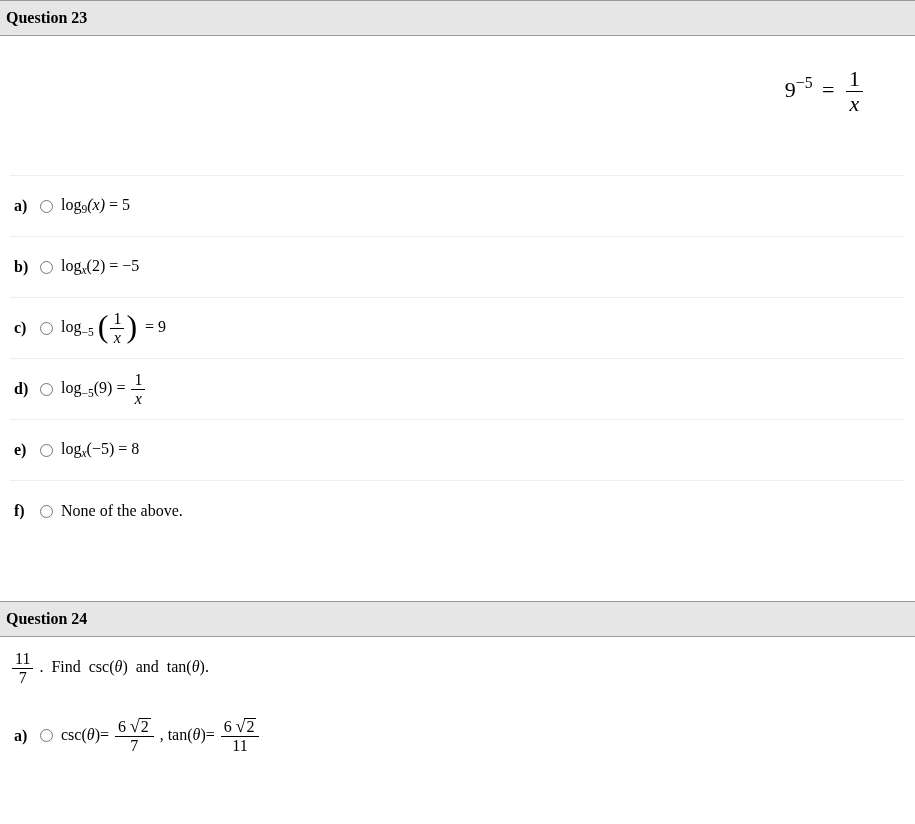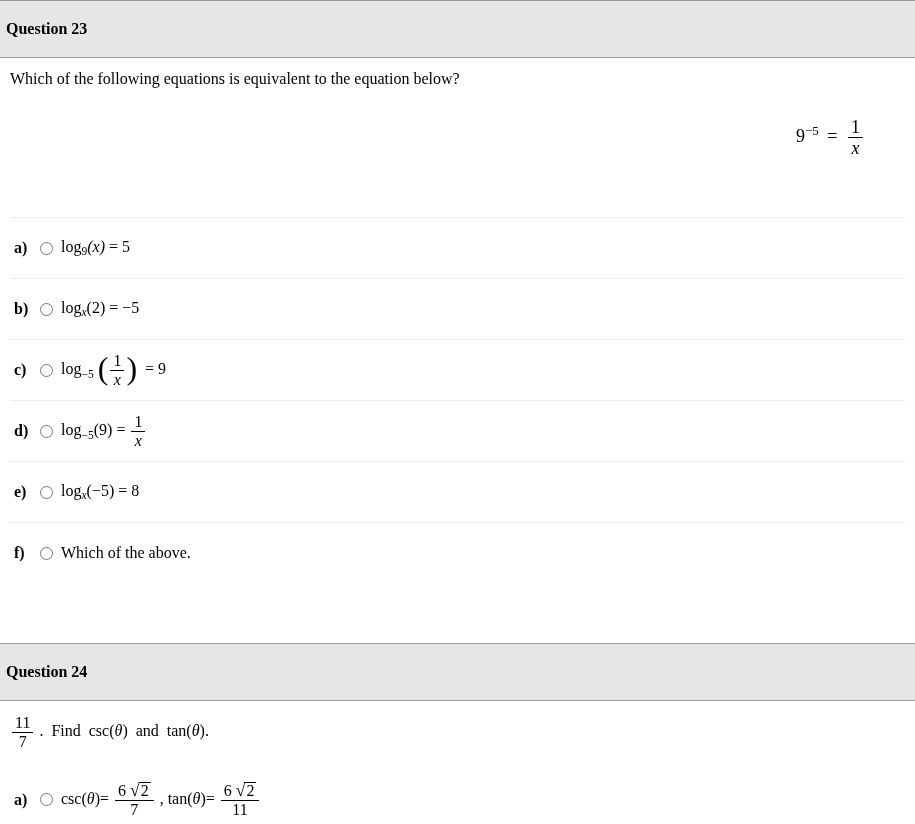--- a/index.html
+++ b/index.html
@@ -8,34 +8,34 @@
     font-family: "Times New Roman", Times, serif;
     font-size: 16px;
     color: #000;
     background: #fff;
     width: 915px;
   }
   .qheader {
     background: #e6e6e6;
     border-top: 1px solid #999;
     border-bottom: 1px solid #999;
-    padding: 19px 6px;
+    padding: 8px 6px;
     font-weight: bold;
   }
   .qbody {
     padding: 12px 10px 20px 10px;
   }
   .prompt {
     margin-bottom: 30px;
   }
   .display-eq {
     text-align: right;
     padding-right: 40px;
     margin: 20px 0 60px 0;
-    font-size: 18px;
+    font-size: 22px;
   }
   .choice-row {
     border-top: 1px solid #eee;
     padding: 10px 0 10px 4px;
     display: flex;
     align-items: center;
     min-height: 40px;
   }
   .choice-row:first-of-type { border-top: 1px solid #eee; }
   .label {
@@ -83,21 +83,20 @@
     line-height: 2.2;
   }
 </style>
 </head>
 <body>
 
 <div class="qheader">
   <span>Question 23</span>
 </div>
 <div class="qbody">
-  <div class="prompt">Which of the following equations is equivalent to the equation below?</div>
 
   <div class="display-eq math">
     <span>9</span><span class="sup">−5</span>
     <span style="margin:0 4px;">=</span>
     <span class="frac">
       <span class="n">1</span>
       <span class="d" style="font-style:italic;">x</span>
     </span>
   </div>
 
@@ -146,21 +145,21 @@
     <span class="label">e)</span>
     <input type="radio" name="q23" class="radio" style="">
     <span class="math">
       <span>log</span><span class="sub" style="font-style:italic">x</span><span>(−5) = 8</span>
     </span>
   </div>
 
   <div class="choice-row">
     <span class="label">f)</span>
     <input type="radio" name="q23" class="radio" style="">
-    <span>Which of the above.</span>
+    <span>None of the above.</span>
   </div>
 </div>
 
 <div style="height:40px"></div>
 
 <div class="qheader">
   <span>Question 24</span>
 </div>
 <div class="qbody">
   <div class="q24-prompt math">

